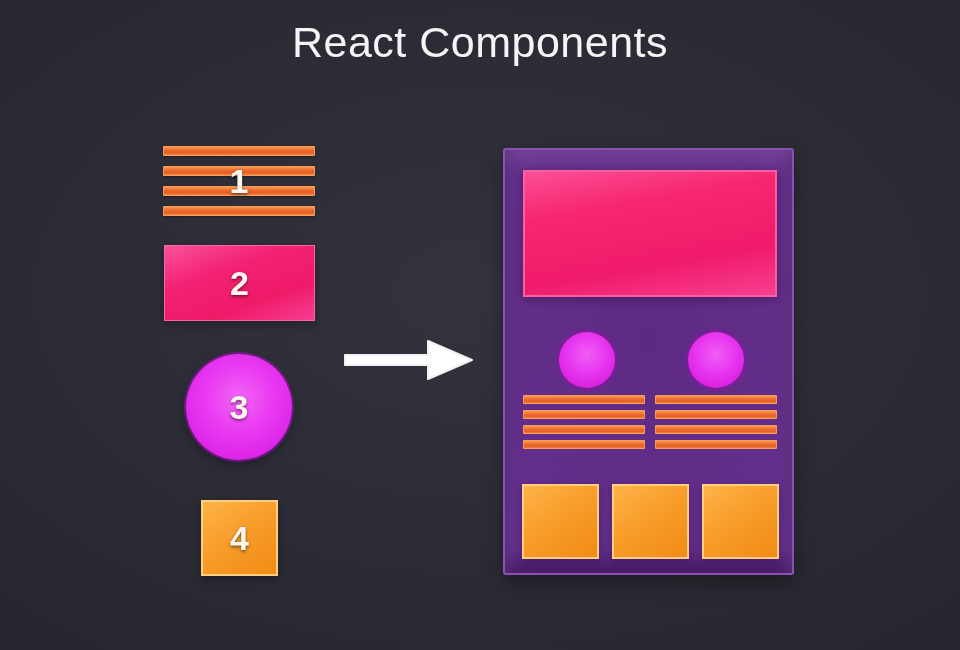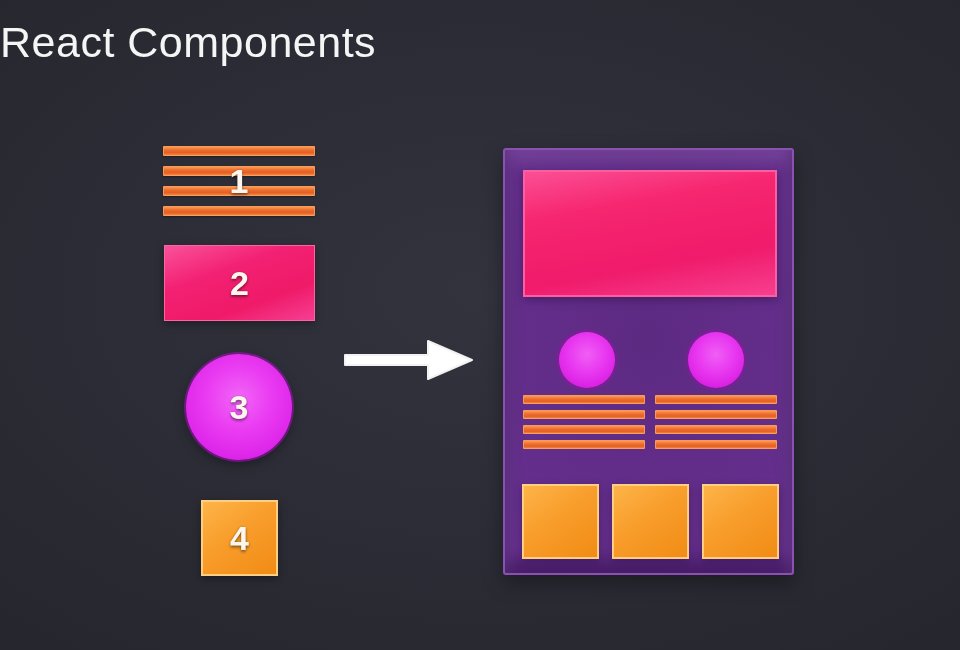--- a/index.html
+++ b/index.html
@@ -5,21 +5,21 @@
   * { margin:0; padding:0; box-sizing:border-box; }
   html,body { background:#1e1e26; }
   .stage{
     position:relative; width:960px; height:650px; overflow:hidden;
     font-family:"Liberation Sans", sans-serif;
     background:
       radial-gradient(ellipse 75% 70% at 50% 45%, #33333e 0%, #2c2c36 55%, #26262e 100%);
   }
   .title{
     position:absolute; top:18px; left:0; width:960px;
-    color:#f5f5f5; font-size:43px; font-weight:400;
+    text-align:center; color:#f5f5f5; font-size:43px; font-weight:400;
     letter-spacing:0.5px;
   }
   
   .shape{ position:absolute; }
   .num{
     position:absolute; inset:0; display:flex; align-items:center; justify-content:center;
     color:#fcf6ec; font-size:34px; font-weight:700;
     text-shadow:0 2px 3px rgba(0,0,0,.4), 0 0 2px rgba(0,0,0,.25);
     z-index:3; pointer-events:none;
   }

